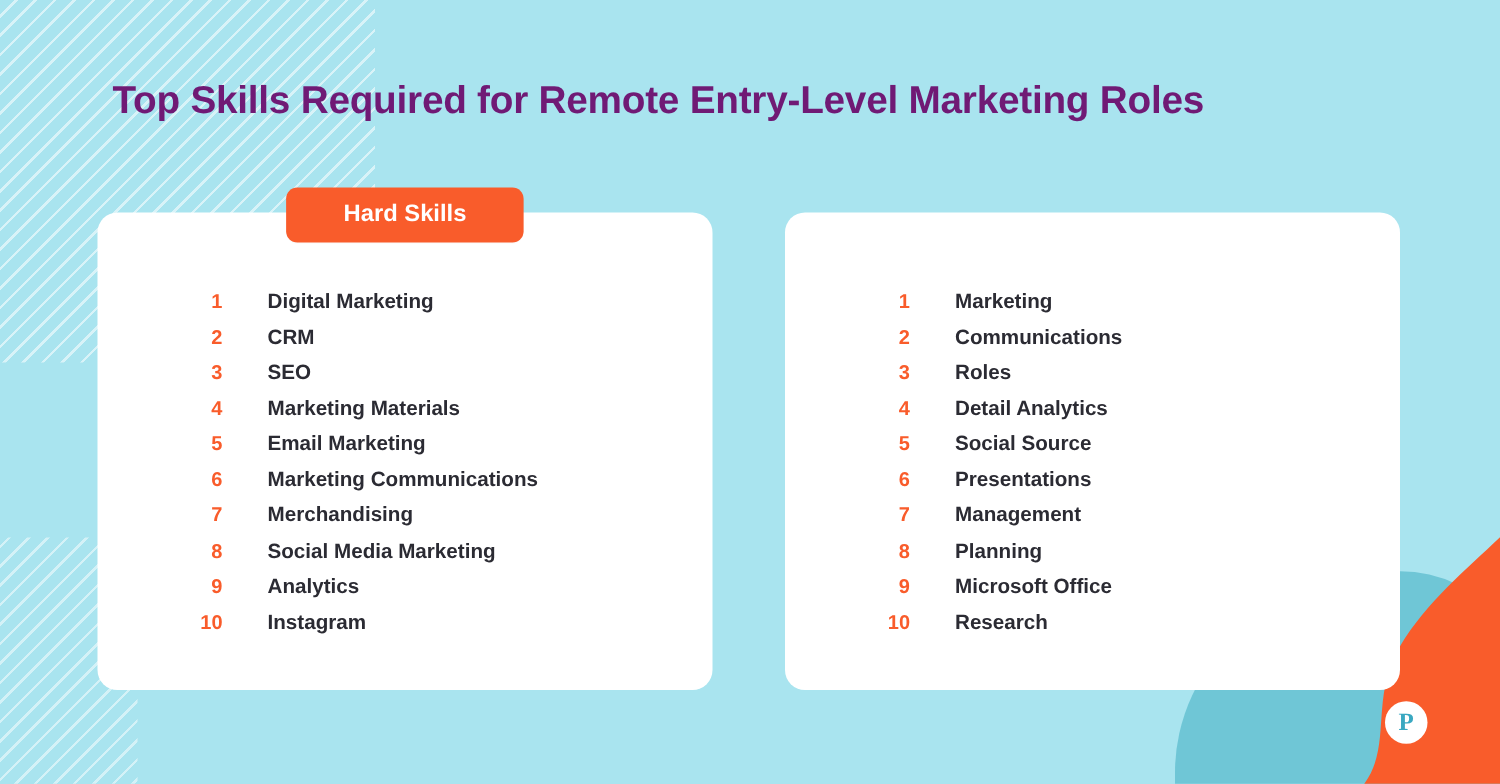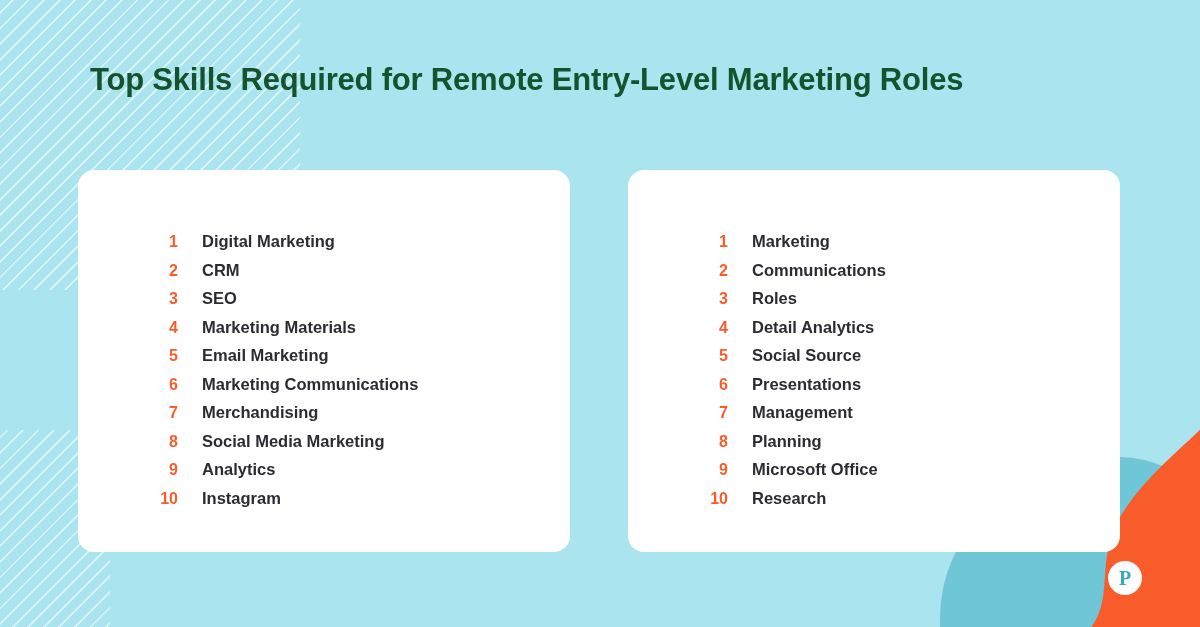--- a/index.html
+++ b/index.html
@@ -91,21 +91,21 @@
   }
 
   
   .title {
     position: absolute;
     left: 90px;
     top: 62px;
     width: 1030px;
     font-size: 31px;
     font-weight: bold;
-    color: #14532d;
+    color: #701a75;
     letter-spacing: -0.2px;
   }
 
   
   .card {
     position: absolute;
     top: 170px;
     width: 492px;
     height: 382px;
     background: #ffffff;
@@ -143,21 +143,21 @@
   }
   .rank {
     width: 44px;
     text-align: right;
     color: #f95c2b;
     font-weight: bold;
     font-size: 16px;
     flex: 0 0 44px;
   }
   .skill {
-    margin-left: 24px;
+    margin-left: 36px;
     color: #2b2b33;
     font-weight: bold;
     font-size: 16.5px;
   }
 
   .source {
     position: absolute;
     left: 46px;
     top: 574px;
     font-size: 11.5px;
@@ -178,20 +178,21 @@
     <path d="M330,0 C300,40 250,70 220,120 C195,163 215,200 190,232 C172,255 150,258 130,260 L330,260 Z" fill="#f95c2b"></path>
   </svg>
 
   <div class="brand-mark">
     <span>P</span>
   </div>
 
   <div class="title">Top Skills Required for Remote Entry-Level Marketing Roles</div>
 
   <div class="card" id="card-hard">
+    <div class="card-badge">Hard Skills</div>
     <div class="list">
       <div class="list-item">
         <div class="rank">1</div>
         <div class="skill">Digital Marketing</div>
       </div>
       <div class="list-item">
         <div class="rank">2</div>
         <div class="skill">CRM</div>
       </div>
       <div class="list-item">

